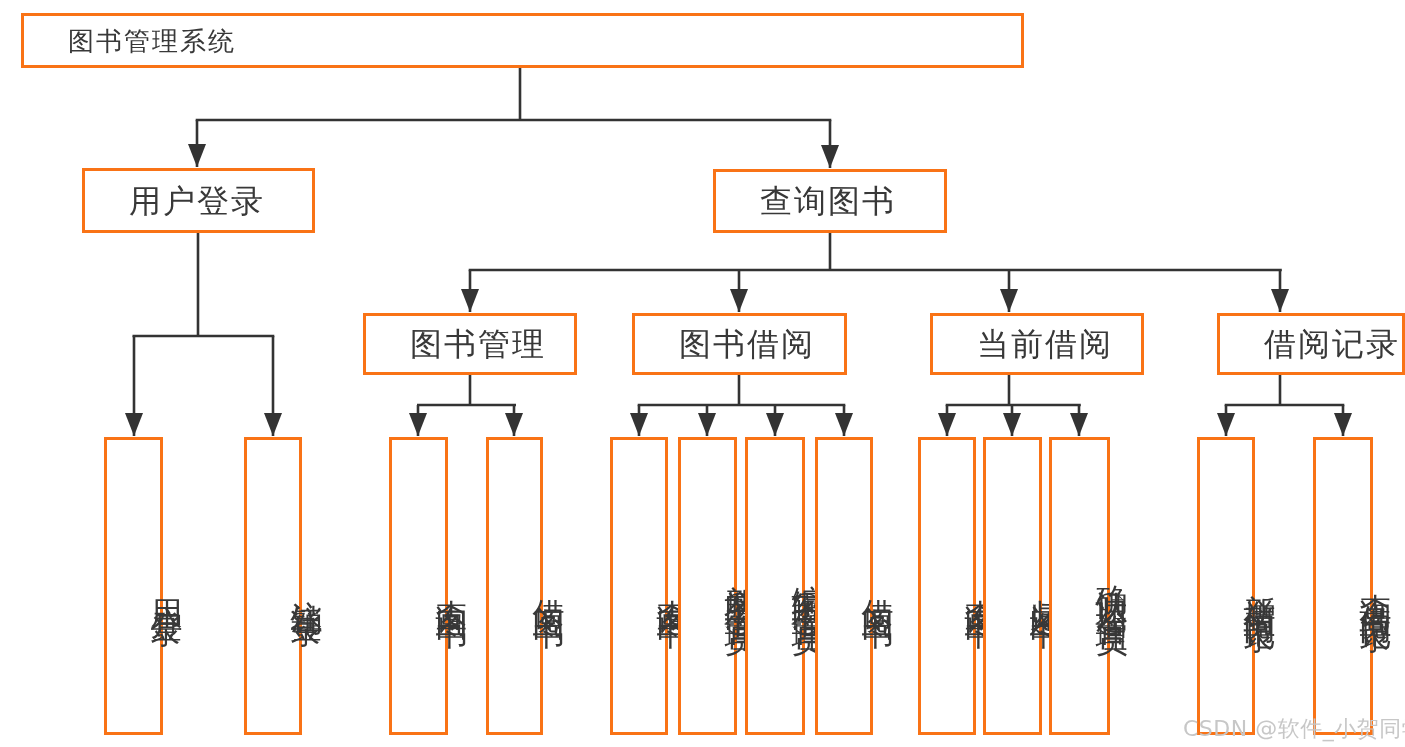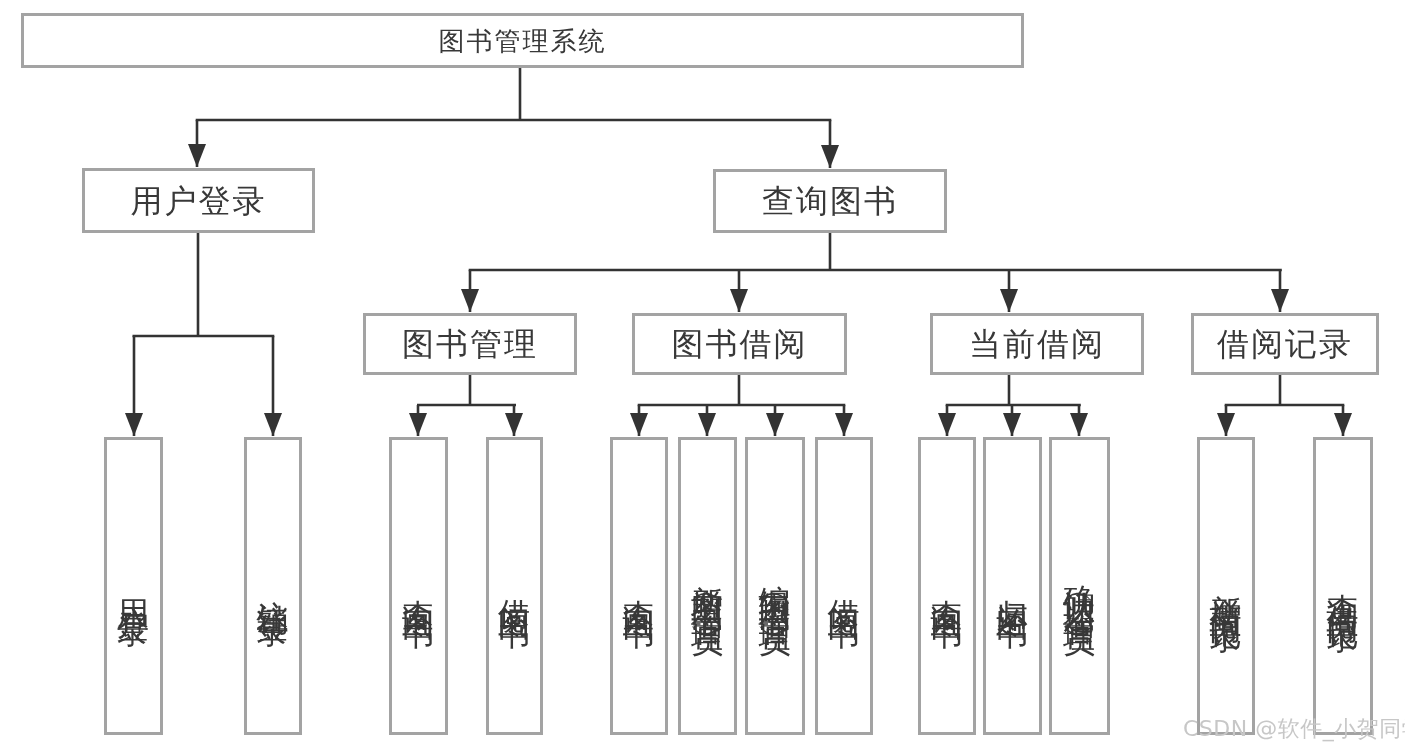--- a/index.html
+++ b/index.html
@@ -16,25 +16,25 @@
     position: absolute;
     left: 0; top: 0;
     width: 1405px; height: 747px;
     pointer-events: none;
   }
   .wires line { stroke: #333333; stroke-width: 2.6; }
   .box {
     position: absolute;
     box-sizing: border-box;
     background: #ffffff;
-    border: 3px solid #a3a3a3;
+    border: 3px solid #f97316;
     display: flex;
     align-items: center;
-    justify-content: center;
     z-index: 2;
+    padding-left: 44px;
   }
   .box .lbl {
     font-size: 32px;
     letter-spacing: 2px;
     line-height: 1;
     white-space: nowrap;
   }
   .box.root .lbl { font-size: 26px; }
   .box.v .lbl {
     writing-mode: vertical-rl;
@@ -120,21 +120,21 @@
 
   <div class="box" style="left:363px;top:313px;width:214px;height:62px">
     <span class="lbl">图书管理</span>
   </div>
   <div class="box" style="left:632px;top:313px;width:215px;height:62px">
     <span class="lbl">图书借阅</span>
   </div>
   <div class="box" style="left:930px;top:313px;width:214px;height:62px">
     <span class="lbl">当前借阅</span>
   </div>
-  <div class="box" style="left:1191px;top:313px;width:188px;height:62px">
+  <div class="box" style="left:1217px;top:313px;width:188px;height:62px">
     <span class="lbl">借阅记录</span>
   </div>
 
   <div class="box v" style="left:104px;top:437px;width:59px;height:298px">
     <span class="lbl">用户登录</span>
   </div>
   <div class="box v" style="left:244px;top:437px;width:58px;height:298px">
     <span class="lbl">注销登录</span>
   </div>
 

